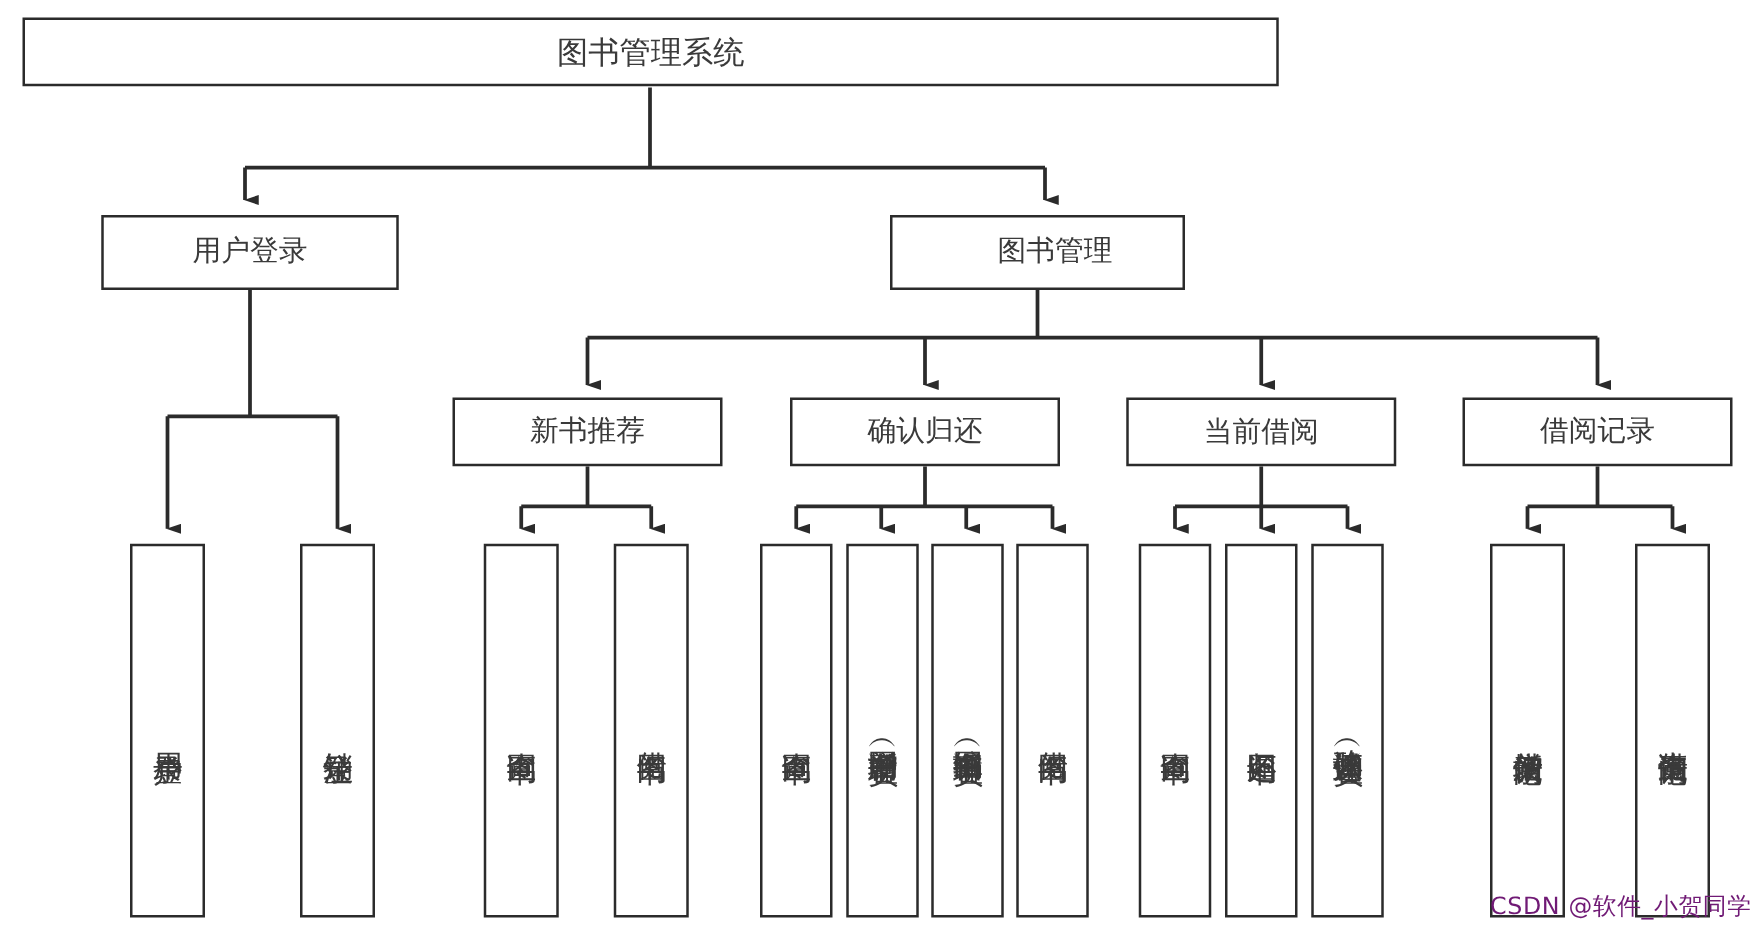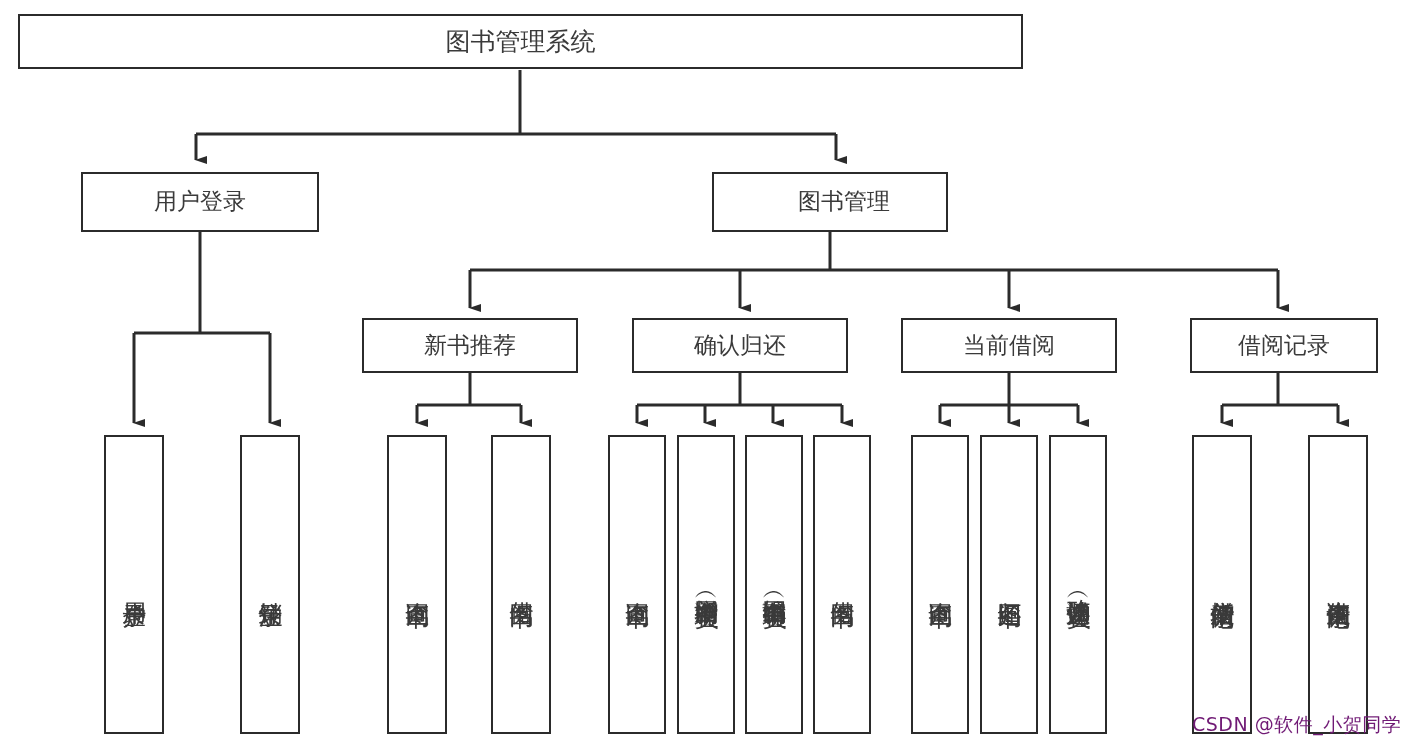--- a/index.html
+++ b/index.html
@@ -134,21 +134,21 @@
   </div>
 
   <div class="node horizontal lvl2" style="left:632px; top:318px; width:216px; height:55px;">
     <span class="node-label">确认归还</span>
   </div>
 
   <div class="node horizontal lvl2" style="left:901px; top:318px; width:216px; height:55px;font-family:Liberation Serif, serif;">
     <span class="node-label">当前借阅</span>
   </div>
 
-  <div class="node horizontal lvl2" style="left:1170px; top:318px; width:188px; height:55px;margin-left:20px;">
+  <div class="node horizontal lvl2" style="left:1170px; top:318px; width:216px; height:55px;">
     <span class="node-label">借阅记录</span>
   </div>
 
   <div class="node vertical lvl3" style="left:104px; top:435px; width:60px; height:299px;">
     <span class="node-label">用户登录</span>
   </div>
 
   <div class="node vertical lvl3" style="left:240px; top:435px; width:60px; height:299px;">
     <span class="node-label">注销登录</span>
   </div>

